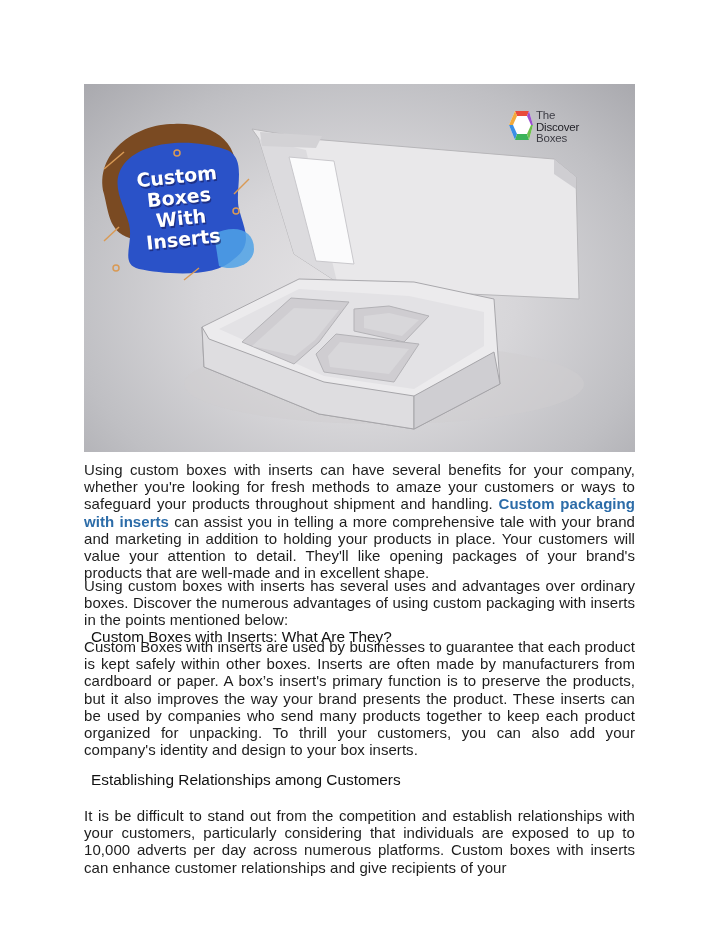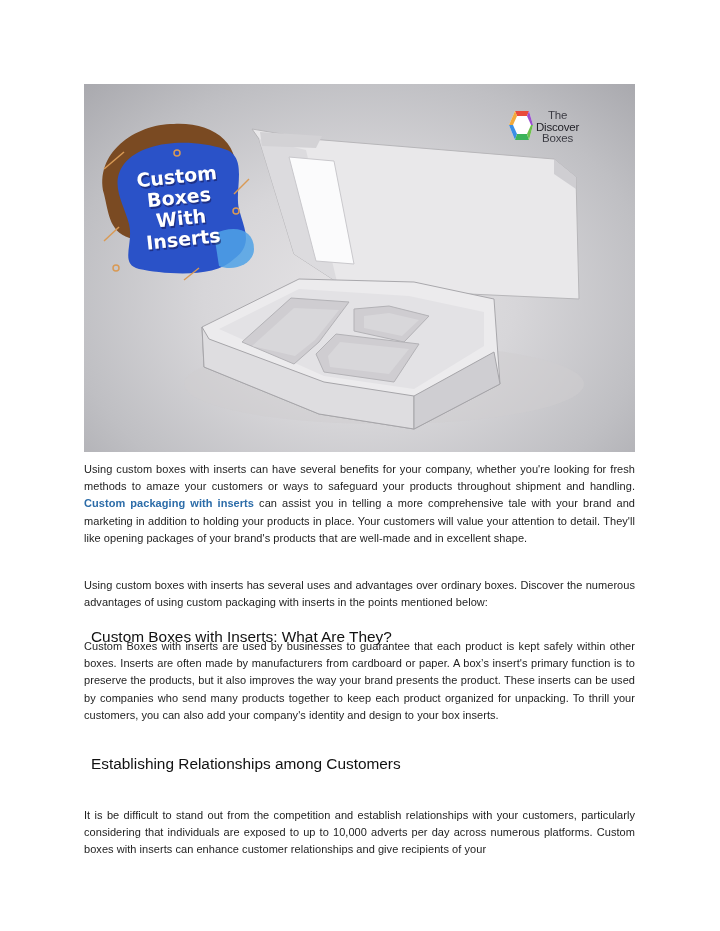--- a/index.html
+++ b/index.html
@@ -10,47 +10,47 @@
     .page { position: absolute; left: 0; top: 0; width: 720px; height: 931px; background: #fff; }
 
     
     .hero {
       position: absolute; left: 84px; top: 84px; width: 551px; height: 368px; overflow: hidden;
       background: radial-gradient(ellipse at 50% 58%, #e6e4e6 0%, #d7d6d9 40%, #bfbfc3 75%, #a9a9ae 100%);
     }
     .hero svg { position: absolute; left: 0; top: 0; }
 
     .logo { position: absolute; left: 419px; top: 25px; width: 122px; height: 40px; }
-    .logo-text { position: absolute; left: 33px; top: 1px; font-family: "Liberation Sans", sans-serif; font-size: 11.5px; line-height: 11.5px; color: #3c3c44; letter-spacing: -0.2px; text-align: center; }
+    .logo-text { position: absolute; left: 33px; top: 1px; font-family: "Liberation Sans", sans-serif; font-size: 11.5px; line-height: 11.5px; color: #3c3c44; letter-spacing: -0.2px; }
     .logo-text div { white-space: nowrap; }
     .logo-text .mid { color: #222228; font-weight: normal; }
 
     .badge-text {
       position: absolute; left: 36px; top: 82px; width: 120px; text-align: center;
       font-family: "DejaVu Sans", sans-serif; font-weight: bold; color: #ffffff;
       font-size: 19px; line-height: 21px; transform: rotate(-6deg);
       text-shadow: 1px 2px 0 rgba(20,20,80,0.55);
     }
 
     
     .content { position: absolute; left: 84px; top: 460px; width: 551px; }
     p.para {
-      margin: 0; font-family: "Liberation Sans", sans-serif; font-size: 11px; line-height: 17.2px;
+      margin: 0; font-family: "Liberation Sans", sans-serif; font-size: 15px; line-height: 17.2px;
       text-align: justify; color: #1d1d1d; letter-spacing: 0.05px;
     }
     a.link { color: #2c6ca8; font-weight: bold; text-decoration: none; }
     h2.heading {
       margin: 7px; font-family: "Liberation Sans", sans-serif; font-weight: normal; font-size: 15.4px;
       line-height: 20px; color: #111;
     }
     .p1 { position: absolute; top: 1px; }
     .p2 { position: absolute; top: 117px; }
     .h1 { position: absolute; top: 160px; }
     .p3 { position: absolute; top: 178px; }
-    .h2 { position: absolute; top: 287px; }
+    .h2 { position: absolute; top: 303px; }
     .p4 { position: absolute; top: 347px; }
   </style>
 </head>
 <body>
 
 <div class="page">
 
   <div class="hero">
     <svg width="551" height="368" viewBox="0 0 551 368">
 

